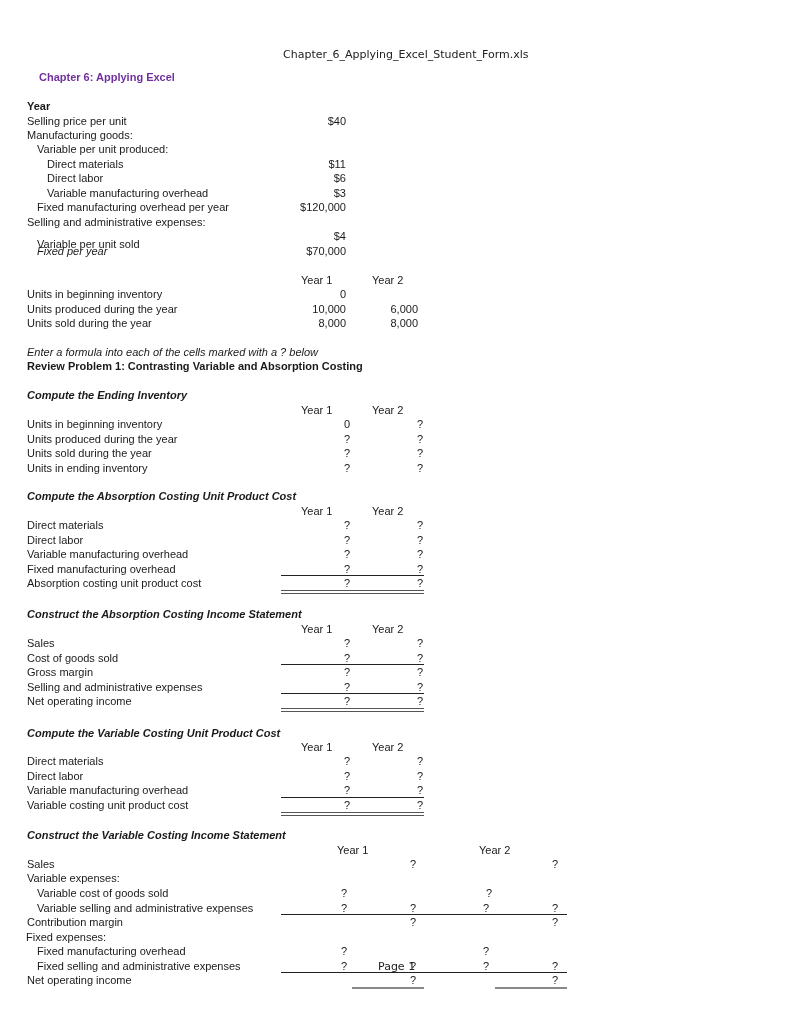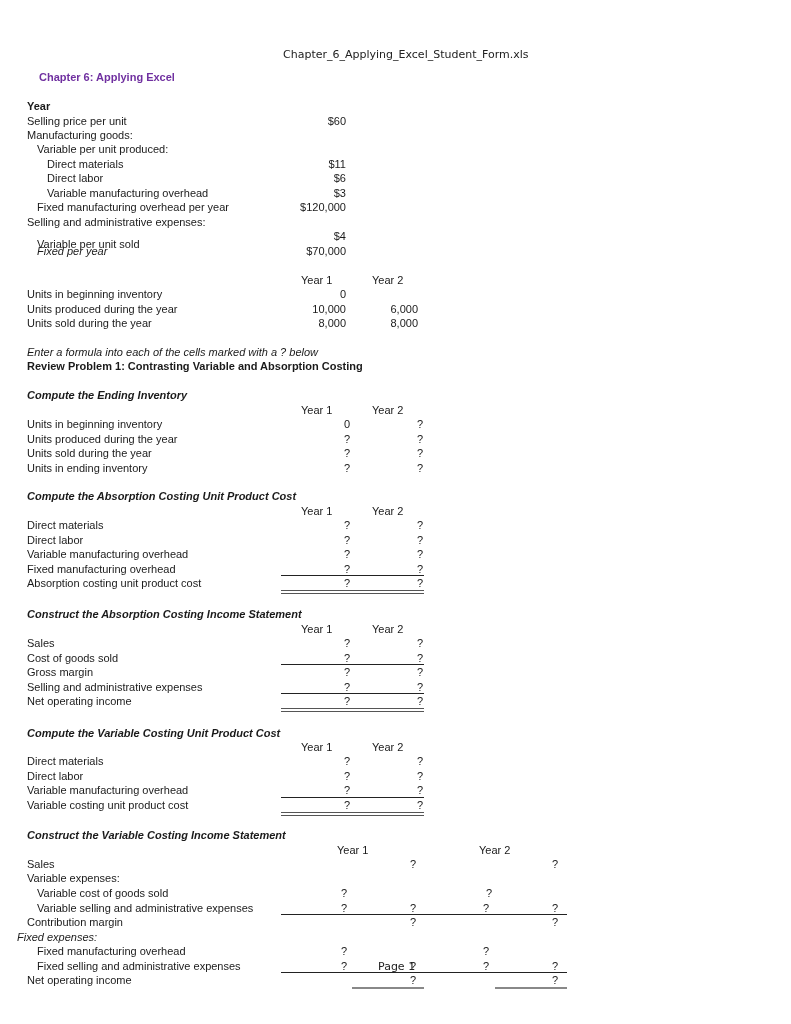--- a/index.html
+++ b/index.html
@@ -20,21 +20,21 @@
 </head>
 <body>
 
 <div class="abs file-title" style="left:283px; top:48px;">Chapter_6_Applying_Excel_Student_Form.xls</div>
 <div class="abs chapter" style="left:27px; top:70px;">Chapter 6: Applying Excel</div>
 
 <div>
   <div class="abs b" style="left:27px; top:99px;">Year</div>
 
   <div class="abs" style="left:27px; top:114px;">Selling price per unit</div>
-  <div class="abs r" style="left:280px; width:66px; top:114px;">$60</div>
+  <div class="abs r" style="left:280px; width:66px; top:114px;">$40</div>
 
   <div class="abs" style="left:27px; top:128px;">Manufacturing goods:</div>
   <div class="abs" style="left:37px; top:142px;">Variable per unit produced:</div>
 
   <div class="abs" style="left:47px; top:157px;">Direct materials</div>
   <div class="abs r" style="left:280px; width:66px; top:157px;">$11</div>
 
   <div class="abs" style="left:47px; top:171px;">Direct labor</div>
   <div class="abs r" style="left:280px; width:66px; top:171px;">$6</div>
 
@@ -193,21 +193,21 @@
   <div class="abs r" style="left:320px; width:27px; top:901px;">?</div>
   <div class="abs r" style="left:380px; width:36px; top:901px;">?</div>
   <div class="abs r" style="left:462px; width:27px; top:901px;">?</div>
   <div class="abs r" style="left:522px; width:36px; top:901px;">?</div>
   <div class="hline" style="left:281px; width:286px; top:914px;"></div>
 
   <div class="abs" style="left:27px; top:915px;">Contribution margin</div>
   <div class="abs r" style="left:380px; width:36px; top:915px;">?</div>
   <div class="abs r" style="left:522px; width:36px; top:915px;">?</div>
 
-  <div class="abs" style="left:17px; top:930px;font-style:italic;">Fixed expenses:</div>
+  <div class="abs" style="left:26px; top:930px;">Fixed expenses:</div>
 
   <div class="abs" style="left:37px; top:944px;">Fixed manufacturing overhead</div>
   <div class="abs r" style="left:320px; width:27px; top:944px;">?</div>
   <div class="abs r" style="left:462px; width:27px; top:944px;">?</div>
 
   <div class="abs" style="left:37px; top:959px;">Fixed selling and administrative expenses</div>
   <div class="abs r" style="left:320px; width:27px; top:959px;">?</div>
   <div class="abs r" style="left:380px; width:36px; top:959px;">?</div>
   <div class="abs r" style="left:462px; width:27px; top:959px;">?</div>
   <div class="abs r" style="left:522px; width:36px; top:959px;">?</div>

